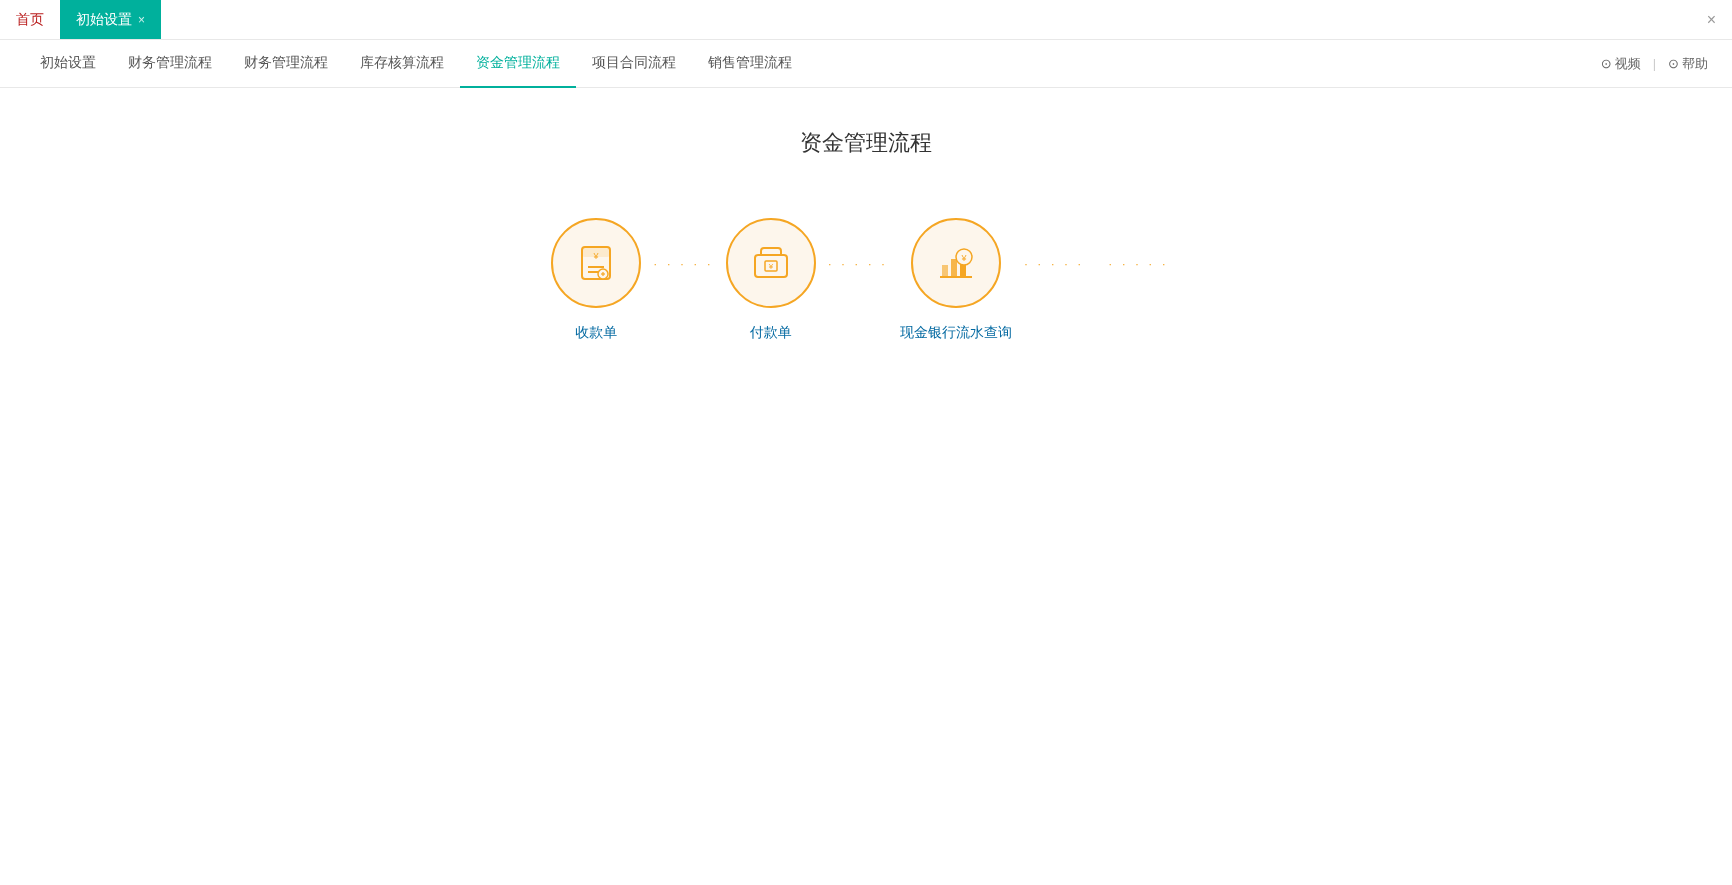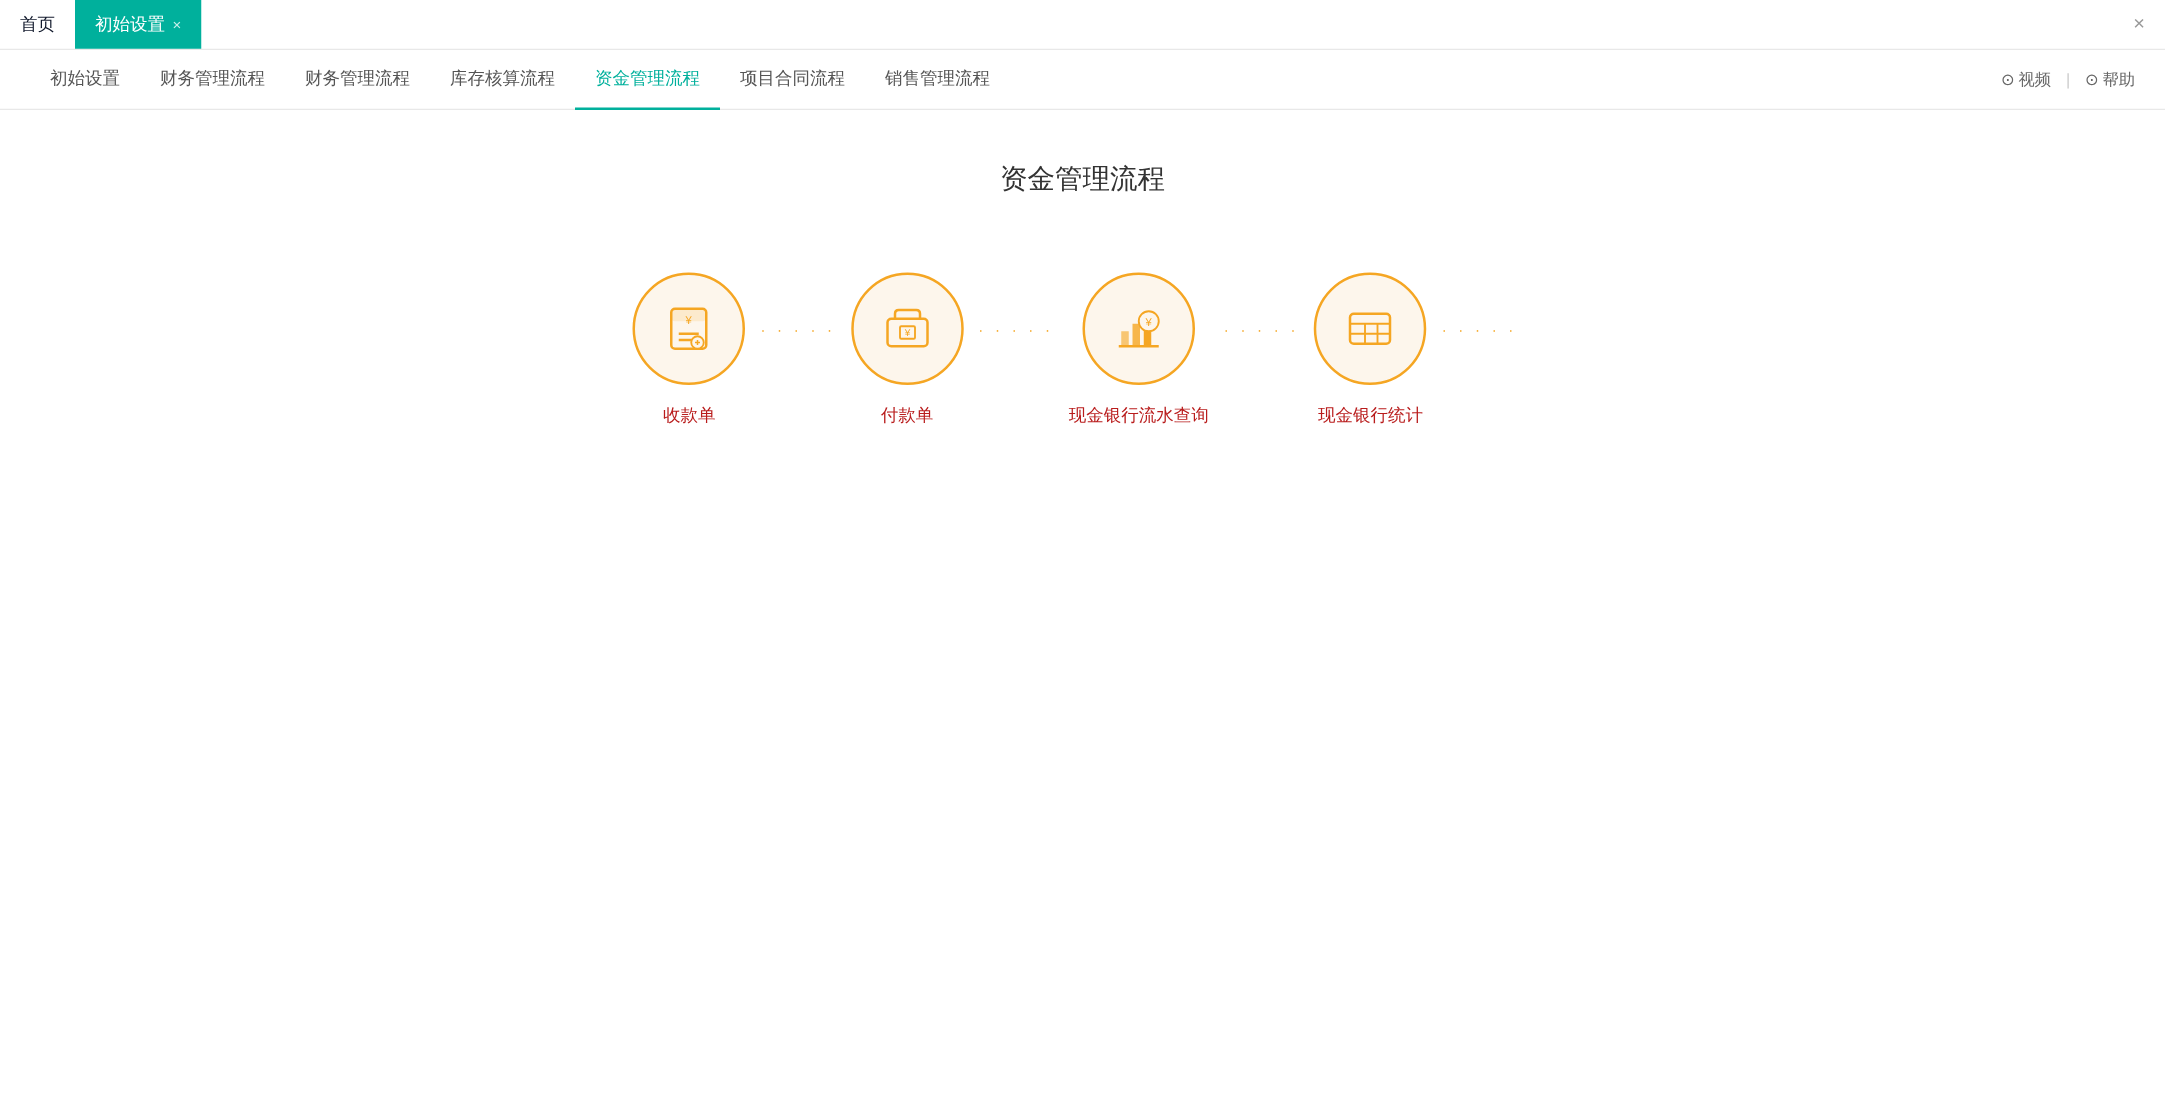--- a/index.html
+++ b/index.html
@@ -12,21 +12,21 @@
       height: 40px;
       border-bottom: 1px solid #e8e8e8;
       padding: 0 0 0 0;
       background: #fff;
     }
     .top-bar-home {
       padding: 0 16px;
       height: 100%;
       display: flex;
       align-items: center;
-      color: #0f172a;
+      color: #b91c1c;
       cursor: pointer;
       font-size: 14px;
     }
     .top-bar-tab {
       display: flex;
       align-items: center;
       background: #00b09c;
       color: #fff;
       height: 100%;
       padding: 0 16px;
@@ -126,21 +126,21 @@
       align-items: center;
       justify-content: center;
       margin-bottom: 16px;
     }
     .flow-circle svg {
       width: 48px;
       height: 48px;
     }
     .flow-label {
       font-size: 14px;
-      color: #b91c1c;
+      color: #0369a1;
       text-align: center;
     }
     .flow-connector {
       display: flex;
       align-items: center;
       margin-bottom: 32px;
       padding: 0 12px;
       color: #f5a623;
       letter-spacing: 3px;
       font-size: 12px;
@@ -245,30 +245,18 @@
 
           <circle cx="32" cy="18" r="8" fill="#fdf6ec" stroke="#f5a623" stroke-width="1.5"></circle>
           <text x="32" y="22" text-anchor="middle" fill="#f5a623" font-size="9" font-family="sans-serif">¥</text>
         </svg>
       </div>
       <div class="flow-label">现金银行流水查询</div>
     </div>
 
     <div class="flow-connector">· · · · ·</div>
 
-    <div class="flow-item">
-      <div class="flow-circle">
-        <svg viewBox="0 0 48 48" fill="none" xmlns="http://www.w3.org/2000/svg">
-          <rect x="8" y="12" width="32" height="24" rx="3" stroke="#f5a623" stroke-width="2" fill="none"></rect>
-          <line x1="8" y1="20" x2="40" y2="20" stroke="#f5a623" stroke-width="1.5"></line>
-          <line x1="8" y1="28" x2="40" y2="28" stroke="#f5a623" stroke-width="1.5"></line>
-          <line x1="20" y1="20" x2="20" y2="36" stroke="#f5a623" stroke-width="1.5"></line>
-          <line x1="30" y1="20" x2="30" y2="36" stroke="#f5a623" stroke-width="1.5"></line>
-        </svg>
-      </div>
-      <div class="flow-label">现金银行统计</div>
-    </div>
 
     <div class="flow-connector">· · · · ·</div>
 
 
   </div>
 </div>
 
 </body></html>

